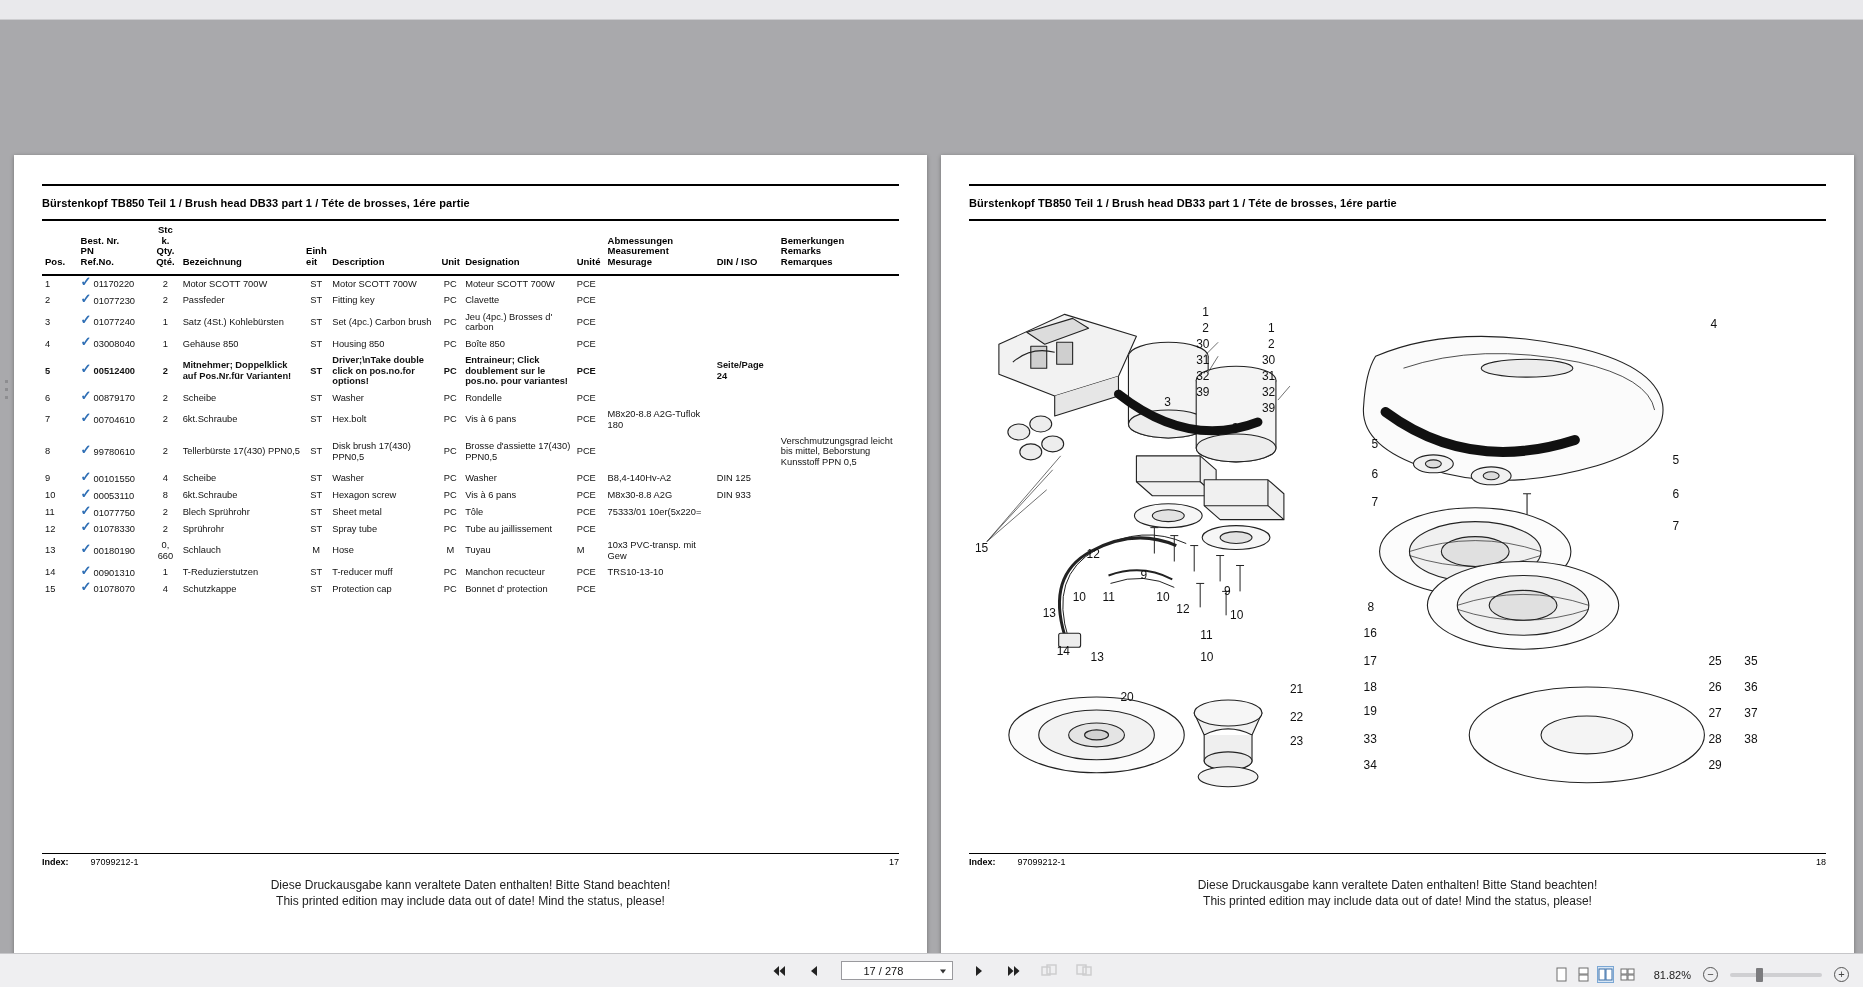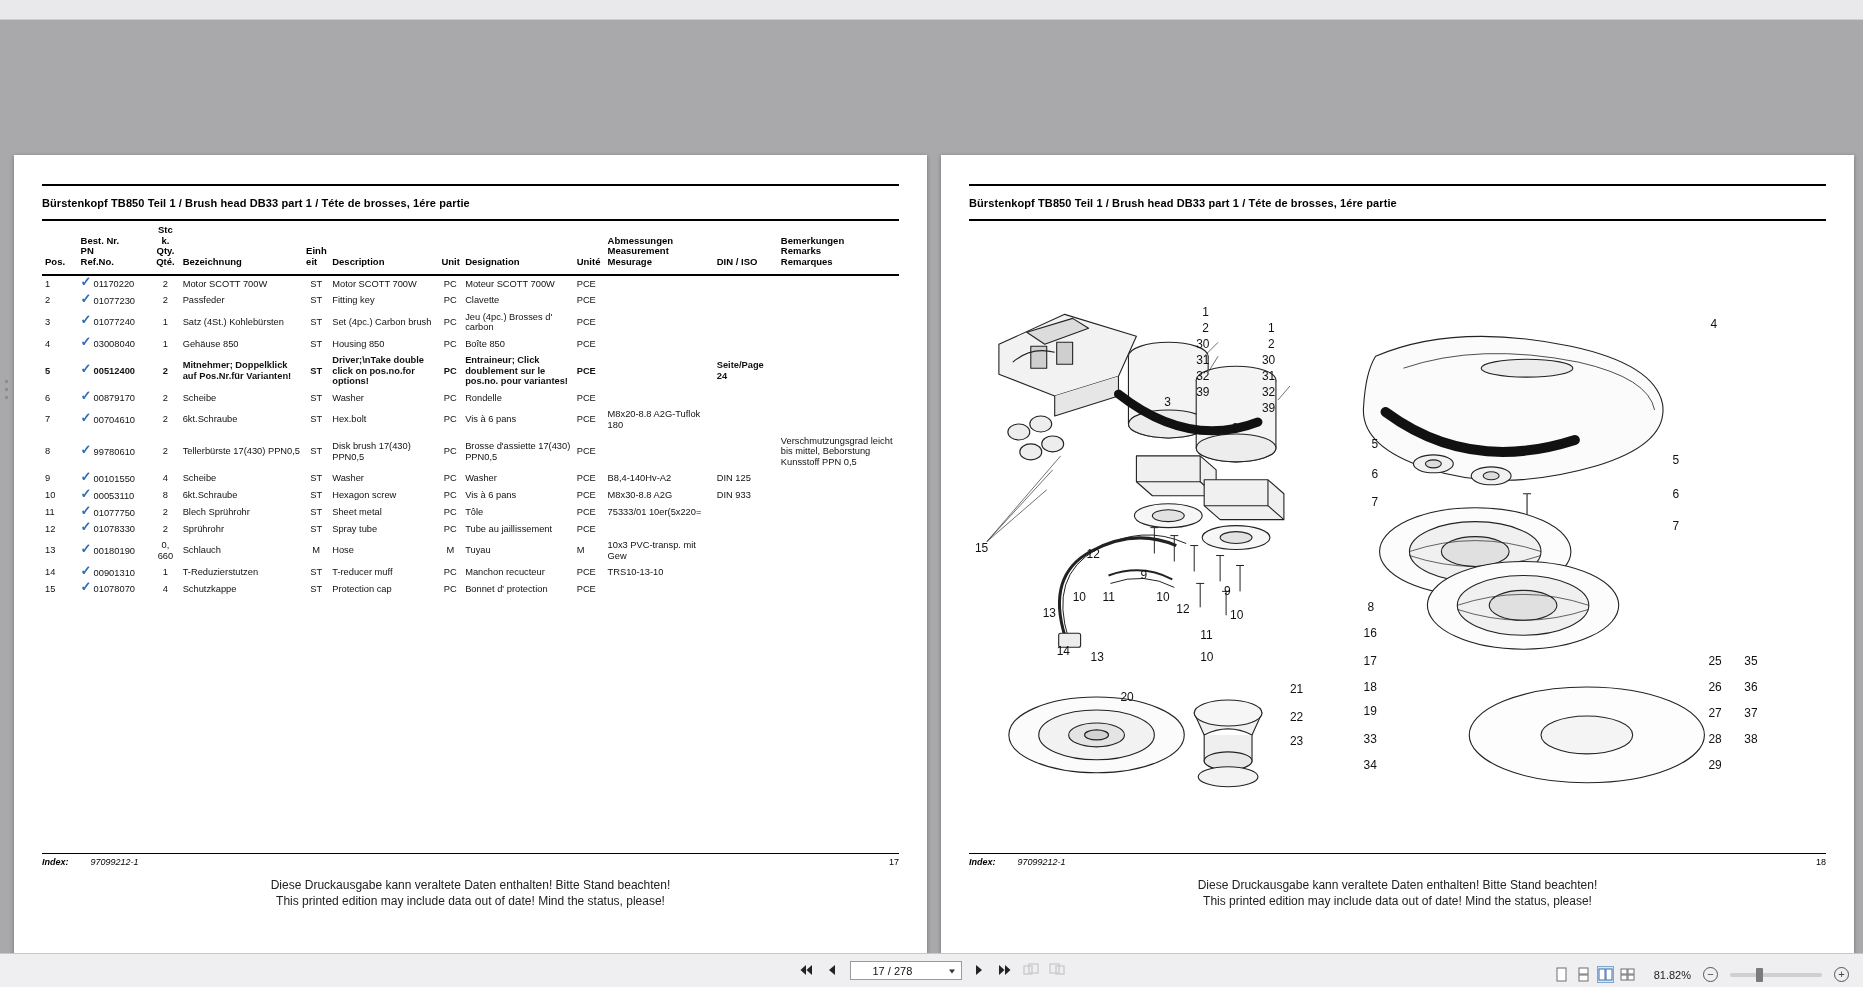--- a/index.html
+++ b/index.html
@@ -59,39 +59,39 @@
   .chk { display:inline-block; width:13px; color:#2f6fb5; font-size:13px;
          line-height:9px; font-weight:bold; transform:translateY(-1px); }
   .pn { white-space:nowrap; }
 
   
   .foot-rule { border-top:1.6px solid #000; margin-top:7px; }
   .foot-row {
     display:flex; justify-content:space-between; align-items:baseline;
     font-size:9px; margin-top:3px;
   }
-  .foot-row .idx { font-weight:normal;font-style:italic; }
+  .foot-row .idx { font-weight:normal; }
   .foot-row .idx b { font-weight:bold; padding-right:22px; }
   .foot-note {
     text-align:center; font-size:12px; color:#222; margin-top:10px; line-height:1.35;
   }
 
   
   .drawing { position:absolute; left:0; right:0; top:58px; bottom:52px; }
   .drawing svg { width:100%; height:100%; display:block; }
 
   
   #toolbar {
     position:absolute; left:0; bottom:0; width:1863px; height:34px;
     background:#efeff1; border-top:1px solid #c6c6c9;
     display:flex; align-items:center;
   }
   #tb-center {
     position:absolute; left:50%; transform:translateX(-50%);
-    display:flex; align-items:flex-start; gap:9px;
+    display:flex; align-items:center; gap:18px;
   }
   #tb-right {
     position:absolute; right:14px; display:flex; align-items:center; gap:12px;margin-top:8px;
   }
   .tb-btn {
     width:17px; height:17px; display:flex; align-items:center; justify-content:center;
     color:#2b2b2b; background:none; border:none; padding:0; cursor:pointer;
   }
   .tb-btn.disabled { opacity:.35; cursor:default; }
   .pagebox {

